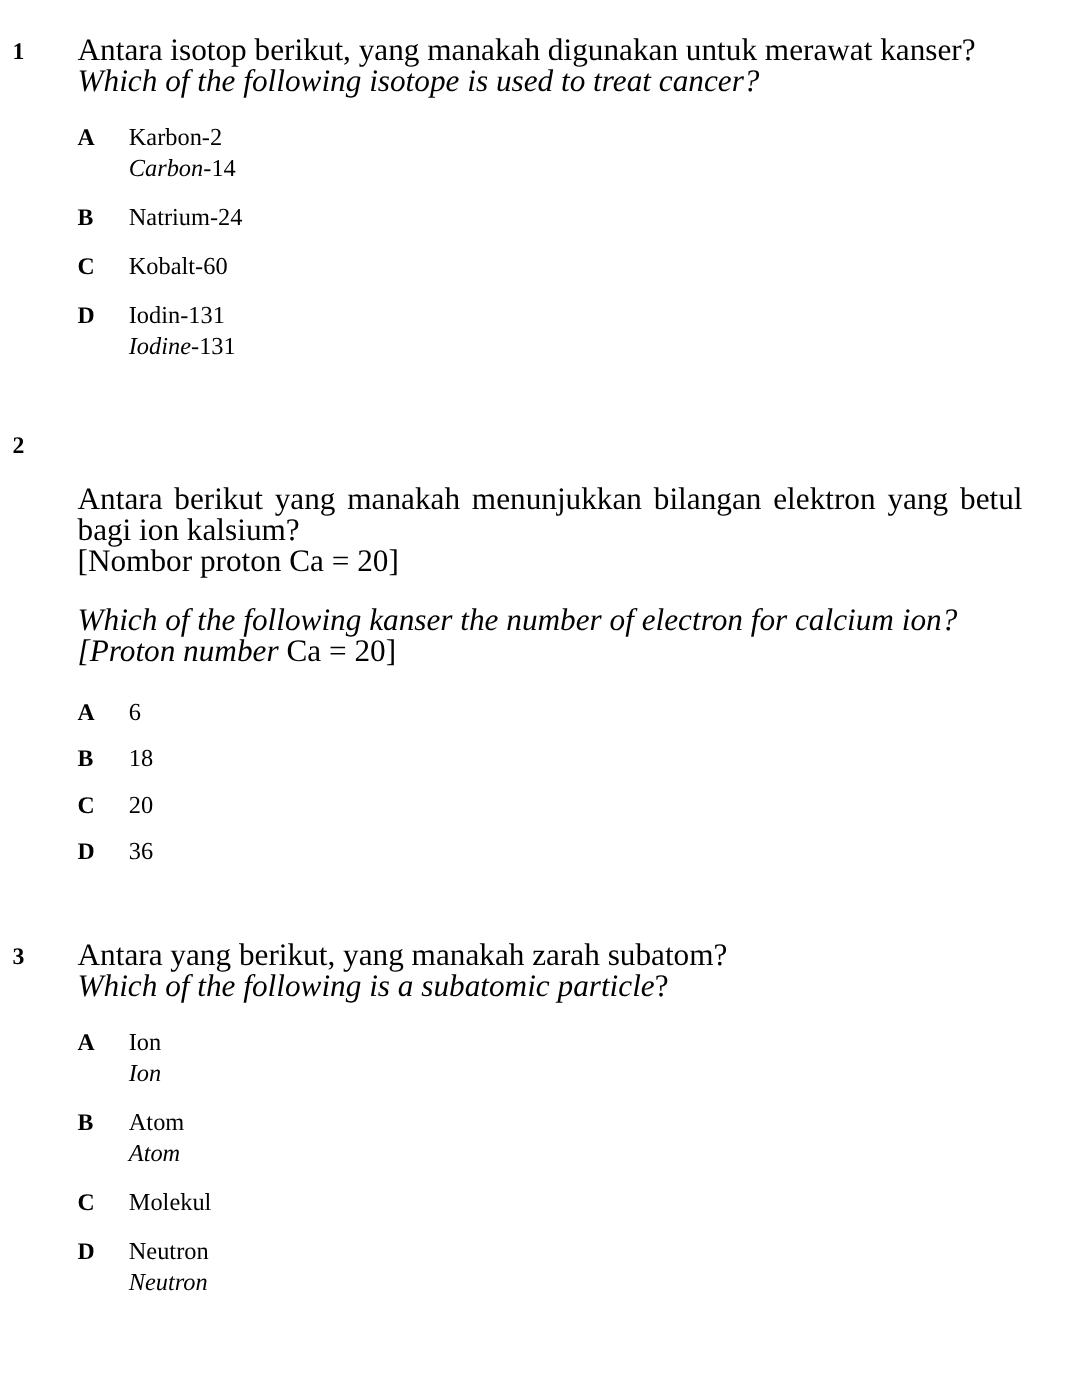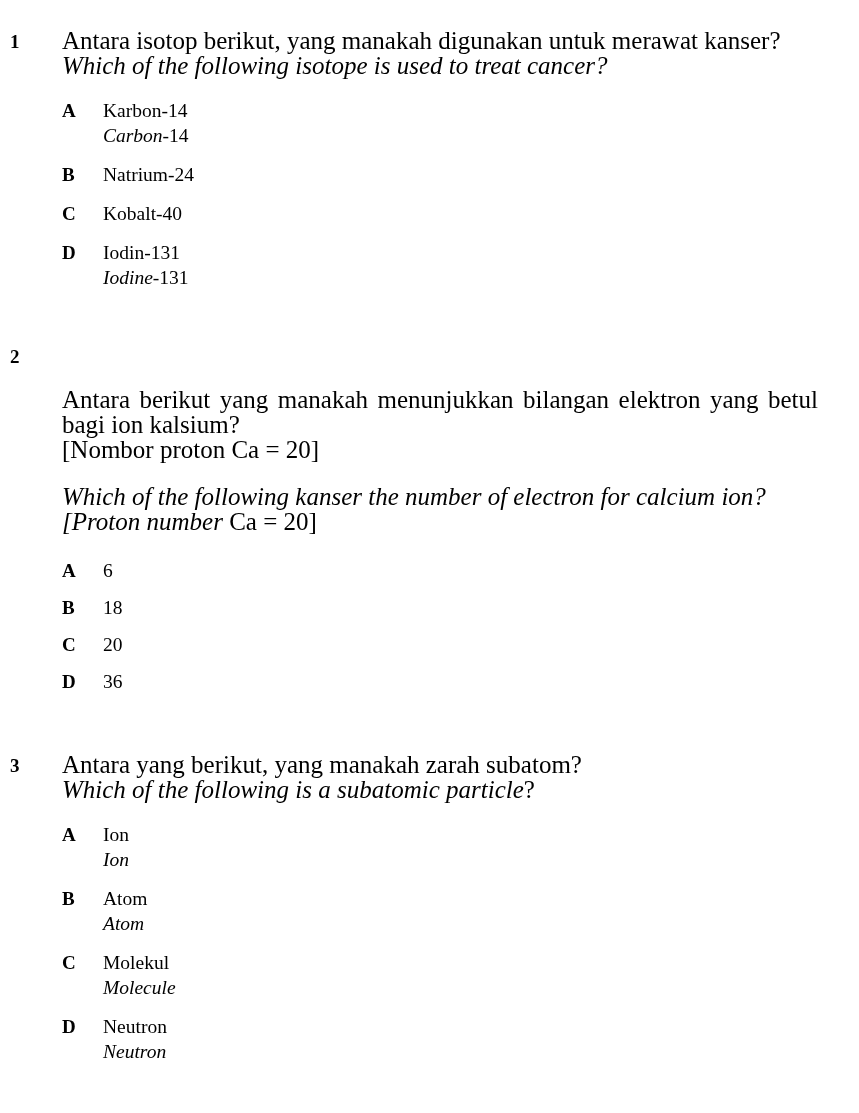--- a/index.html
+++ b/index.html
@@ -114,34 +114,34 @@
     <div class="q-body">
       <div class="q-stem">
         <div class="line-roman">Antara isotop berikut, yang manakah digunakan untuk merawat kanser?</div>
         <div class="line-italic">Which of the following isotope is used to treat cancer?</div>
       </div>
 
       <div class="options options-indent">
         <div class="option">
           <div class="opt-letter">A</div>
           <div class="opt-texts">
-            <span class="opt-my">Karbon-14</span>
+            <span class="opt-my">Karbon-2</span>
             <span class="opt-en"><span>Carbon</span><span class="roman-inline">-14</span></span>
           </div>
         </div>
         <div class="option">
           <div class="opt-letter">B</div>
           <div class="opt-texts">
             <span class="opt-my">Natrium-24</span>
           </div>
         </div>
         <div class="option">
           <div class="opt-letter">C</div>
           <div class="opt-texts">
-            <span class="opt-my">Kobalt-40</span>
+            <span class="opt-my">Kobalt-60</span>
           </div>
         </div>
         <div class="option">
           <div class="opt-letter">D</div>
           <div class="opt-texts">
             <span class="opt-my">Iodin-131</span>
             <span class="opt-en"><span>Iodine</span><span class="roman-inline">-131</span></span>
           </div>
         </div>
       </div>
@@ -211,21 +211,20 @@
           <div class="opt-letter">B</div>
           <div class="opt-texts">
             <span class="opt-my">Atom</span>
             <span class="opt-en">Atom</span>
           </div>
         </div>
         <div class="option">
           <div class="opt-letter">C</div>
           <div class="opt-texts">
             <span class="opt-my">Molekul</span>
-            <span class="opt-en">Molecule</span>
           </div>
         </div>
         <div class="option">
           <div class="opt-letter">D</div>
           <div class="opt-texts">
             <span class="opt-my">Neutron</span>
             <span class="opt-en">Neutron</span>
           </div>
         </div>
       </div>

